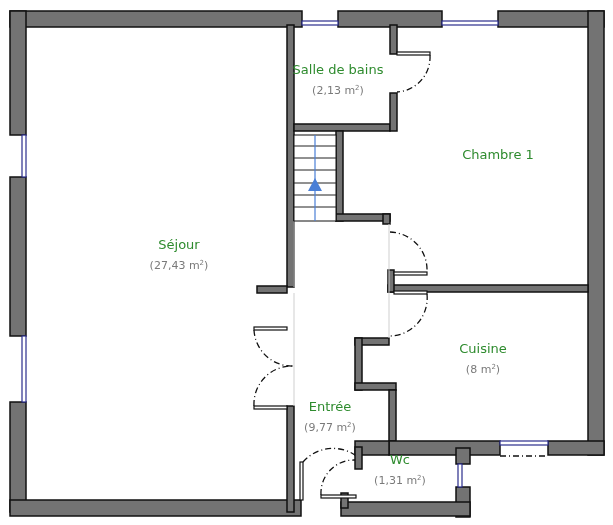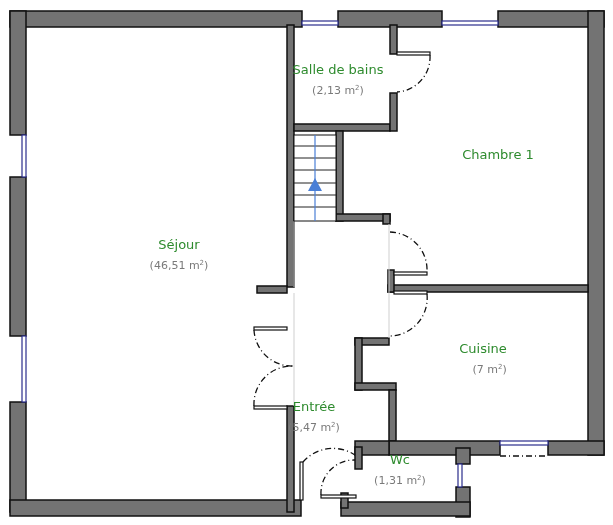--- a/index.html
+++ b/index.html
@@ -106,33 +106,33 @@
       <line x1="294" y1="195" x2="336" y2="195"></line>
       <line x1="294" y1="207" x2="336" y2="207"></line>
     </g>
     <line x1="315" y1="135" x2="315" y2="221" stroke="#4a7fd6" stroke-width="1.2"></line>
     <polygon points="315,178 308,191 322,191" fill="#4a7fd6"></polygon>
   </g>
 </svg>
 
 <div class="label" style="left:148px; top:236px;margin-left:31px;">
   <span class="room-name">Séjour</span>
-  <span class="room-area"><span>(46,51 m</span><sup>2</sup><span>)</span></span>
+  <span class="room-area"><span>(27,43 m</span><sup>2</sup><span>)</span></span>
 </div>
 <div class="label" style="left:338px; top:61px;">
   <span class="room-name">Salle de bains</span>
   <span class="room-area"><span>(2,13 m</span><sup>2</sup><span>)</span></span>
 </div>
 <div class="label" style="left:498px; top:146px;">
   <span class="room-name">Chambre 1</span>
 </div>
-<div class="label" style="left:483px; top:340px;text-align:right;">
+<div class="label" style="left:483px; top:340px;">
   <span class="room-name">Cuisine</span>
-  <span class="room-area"><span>(7 m</span><sup>2</sup><span>)</span></span>
+  <span class="room-area"><span>(8 m</span><sup>2</sup><span>)</span></span>
 </div>
-<div class="label" style="left:314px; top:398px;text-align:center;">
+<div class="label" style="left:330px; top:398px;text-align:center;">
   <span class="room-name">Entrée</span>
-  <span class="room-area"><span>(5,47 m</span><sup>2</sup><span>)</span></span>
+  <span class="room-area"><span>(9,77 m</span><sup>2</sup><span>)</span></span>
 </div>
 <div class="label" style="left:400px; top:451px;">
   <span class="room-name">Wc</span>
   <span class="room-area"><span>(1,31 m</span><sup>2</sup><span>)</span></span>
 </div>
 
 </body></html>

